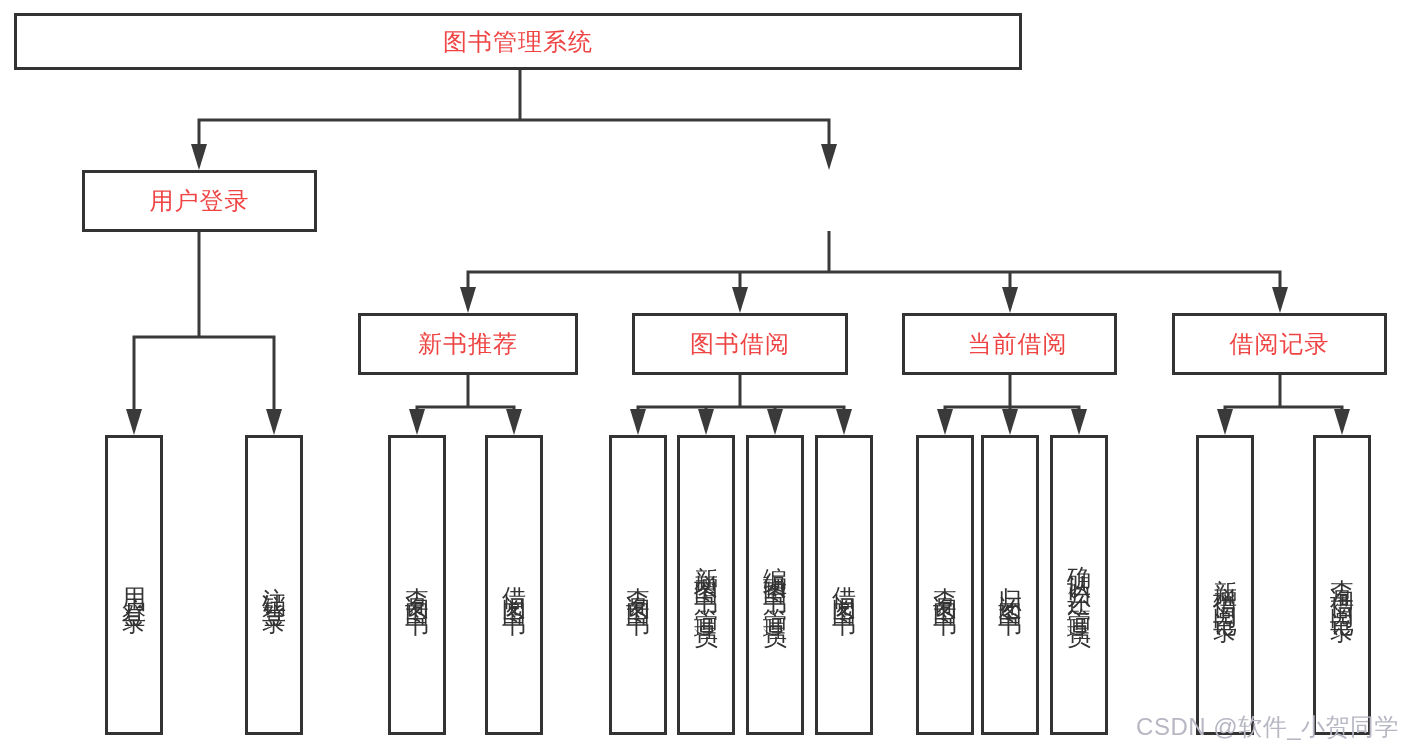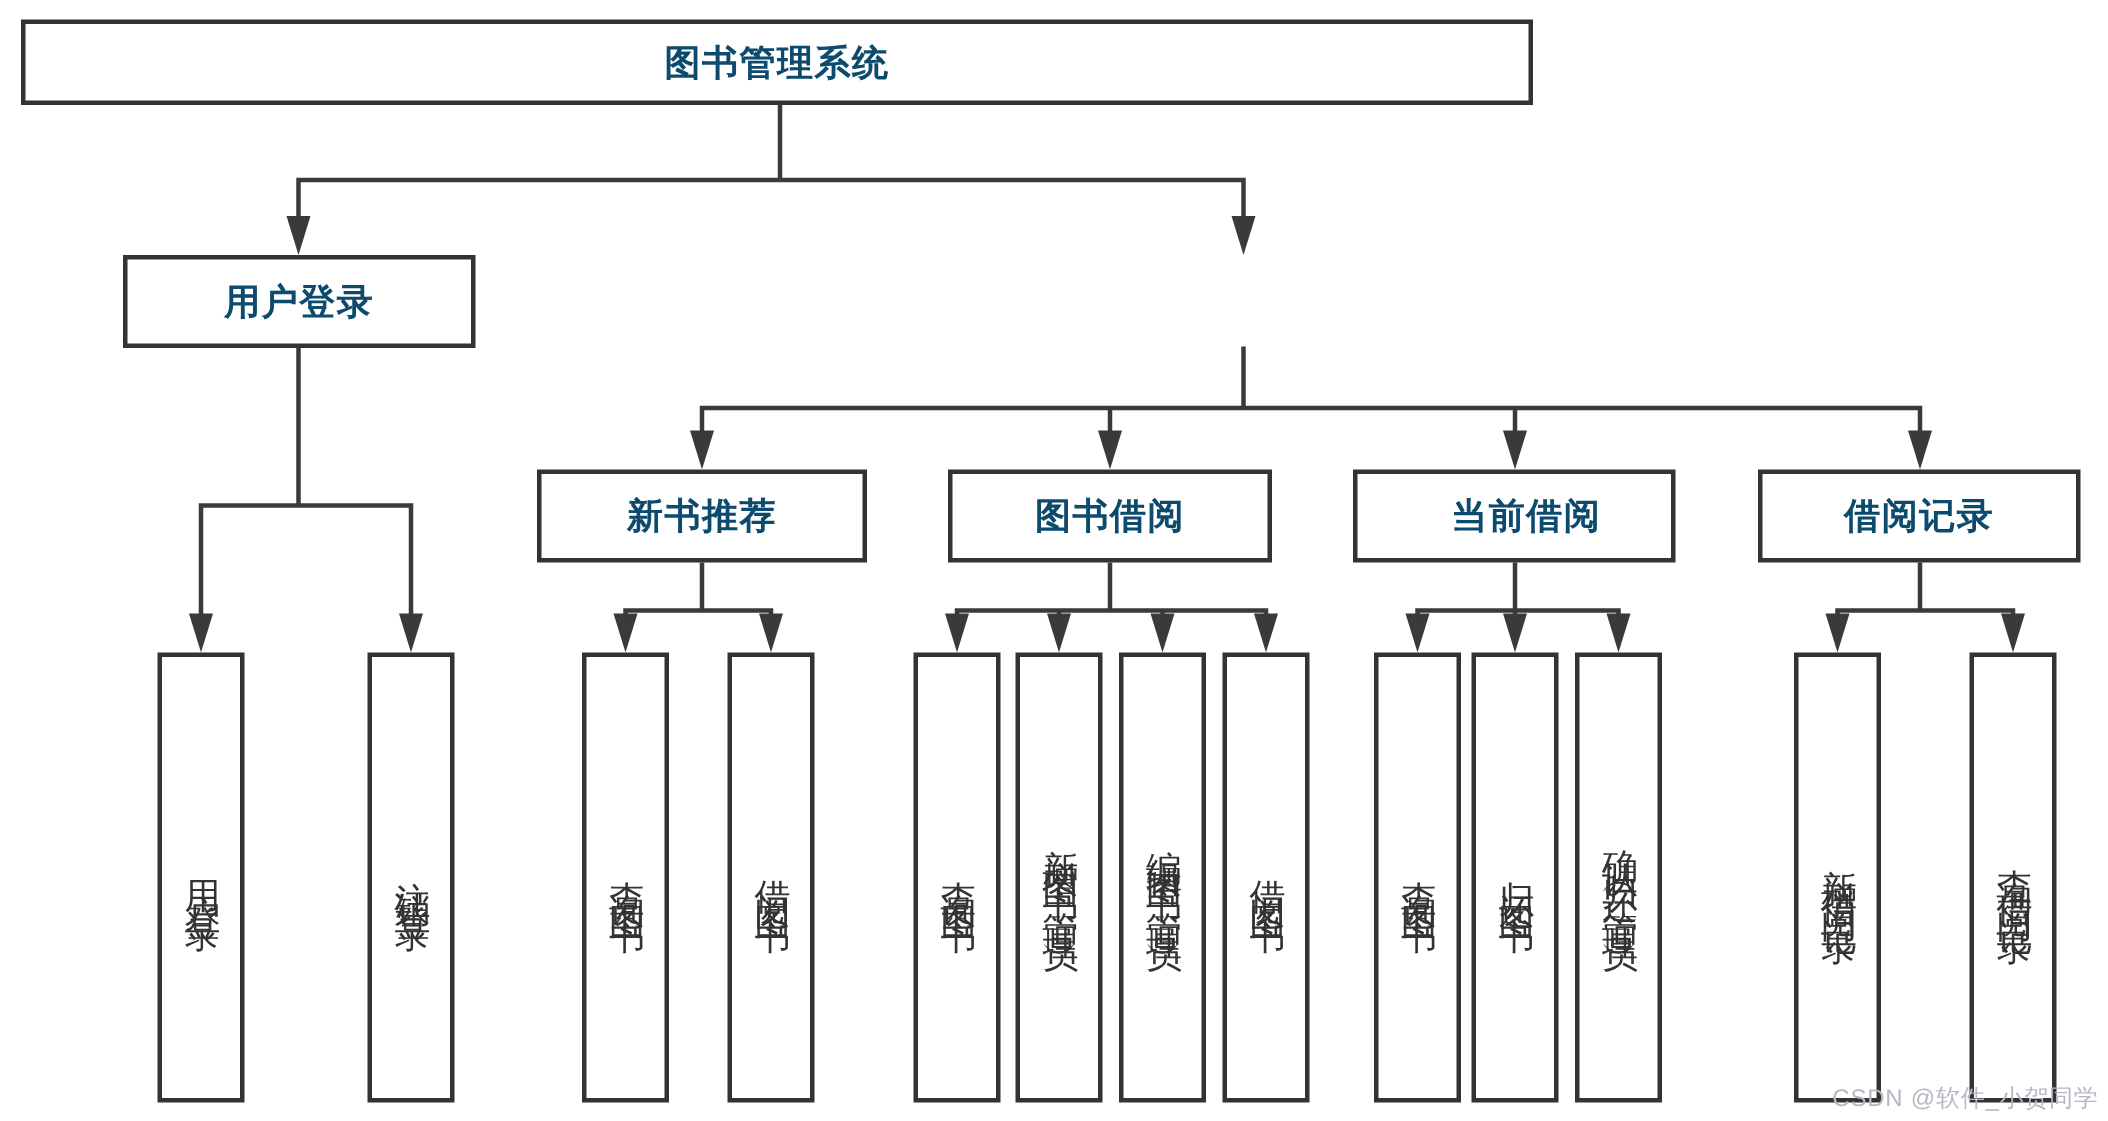--- a/index.html
+++ b/index.html
@@ -9,46 +9,45 @@
     width:1405px; height:747px;
     background:#ffffff;
     overflow:hidden;
   }
   #connectors { position:absolute; left:0; top:0; width:1405px; height:747px; }
   .hbox {
     position:absolute;
     background:#ffffff;
     border:3px solid #333333;
     display:flex; align-items:center; justify-content:center;
-    font-size:24px; color:#0c4a6e;
+    font-size:24px; color:#ef4444;
     letter-spacing:1px;
     box-sizing:border-box;
     z-index:2;
-    font-weight:bold;
   }
   .vbox {
     position:absolute;
     background:#ffffff;
     border:3px solid #333333;
     display:flex; align-items:center; justify-content:center;
     box-sizing:border-box;
     z-index:2;
   }
   .vbox span {
     writing-mode:vertical-rl;
     text-orientation:mixed;
     font-size:24px; color:#333333;
     letter-spacing:0.35em;
     line-height:1;
     white-space:nowrap;
   }
   .watermark {
     position:absolute;
     right:6px; bottom:4px;
-    font-size:16px;
+    font-size:24px;
     color:#b6b7c3;
     letter-spacing:0.5px;
     z-index:3;
   }
 </style>
 </head>
 <body>
 
 <div id="canvas">
 

